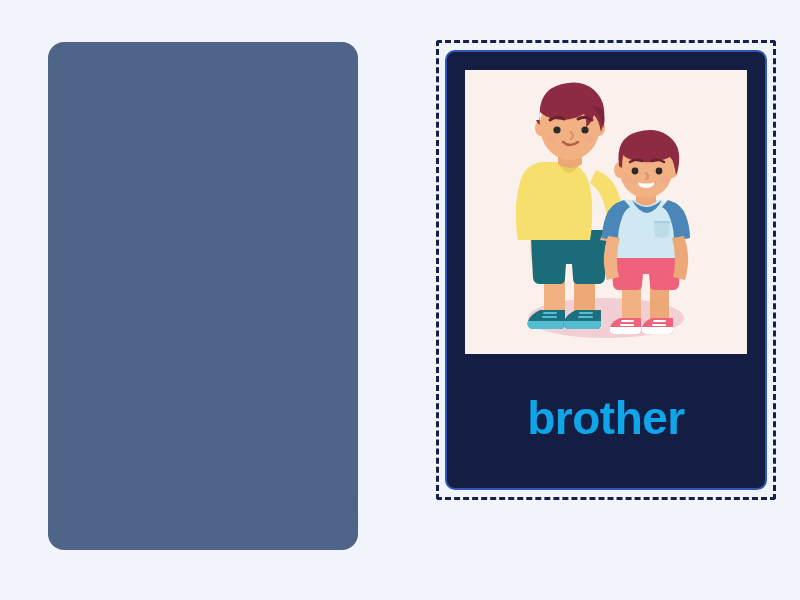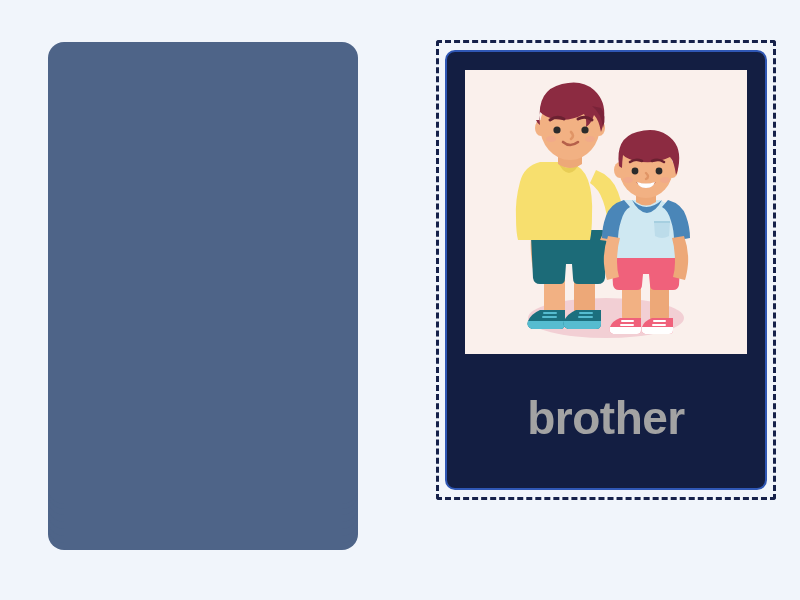--- a/index.html
+++ b/index.html
@@ -95,21 +95,21 @@
     display: block;
     width: 100%;
     height: 100%;
   }
 
   .card-word {
     flex: 1;
     display: flex;
     align-items: center;
     justify-content: center;
-    color: #a3a3a3;
+    color: #0ea5e9;
     font-size: 46px;
     font-weight: 600;
     letter-spacing: -0.5px;
     line-height: 1;
     padding-bottom: 6px;
     user-select: none;
   }
 </style>
 </head>
 <body>

